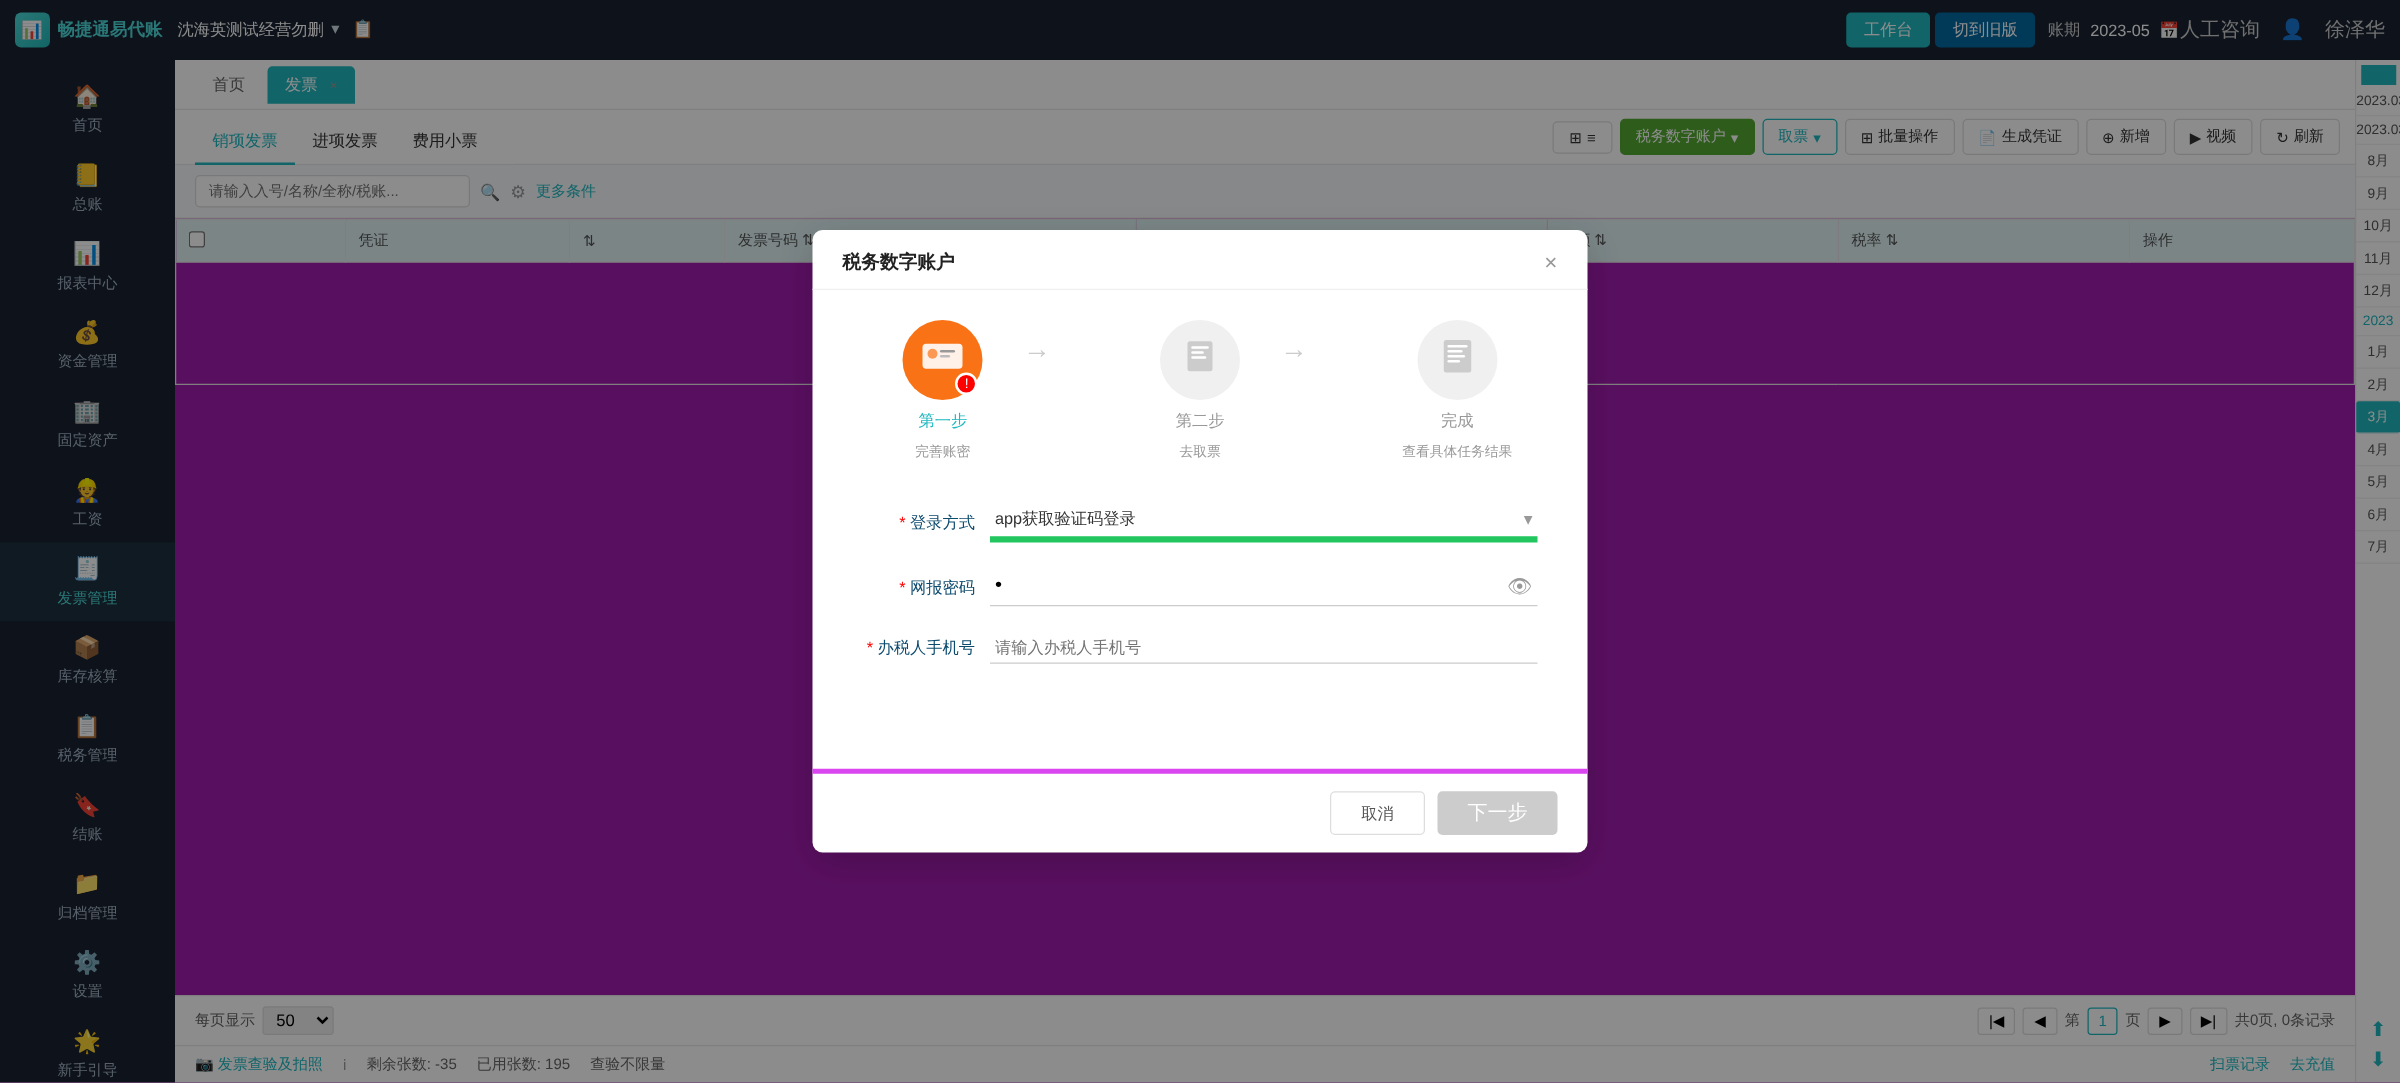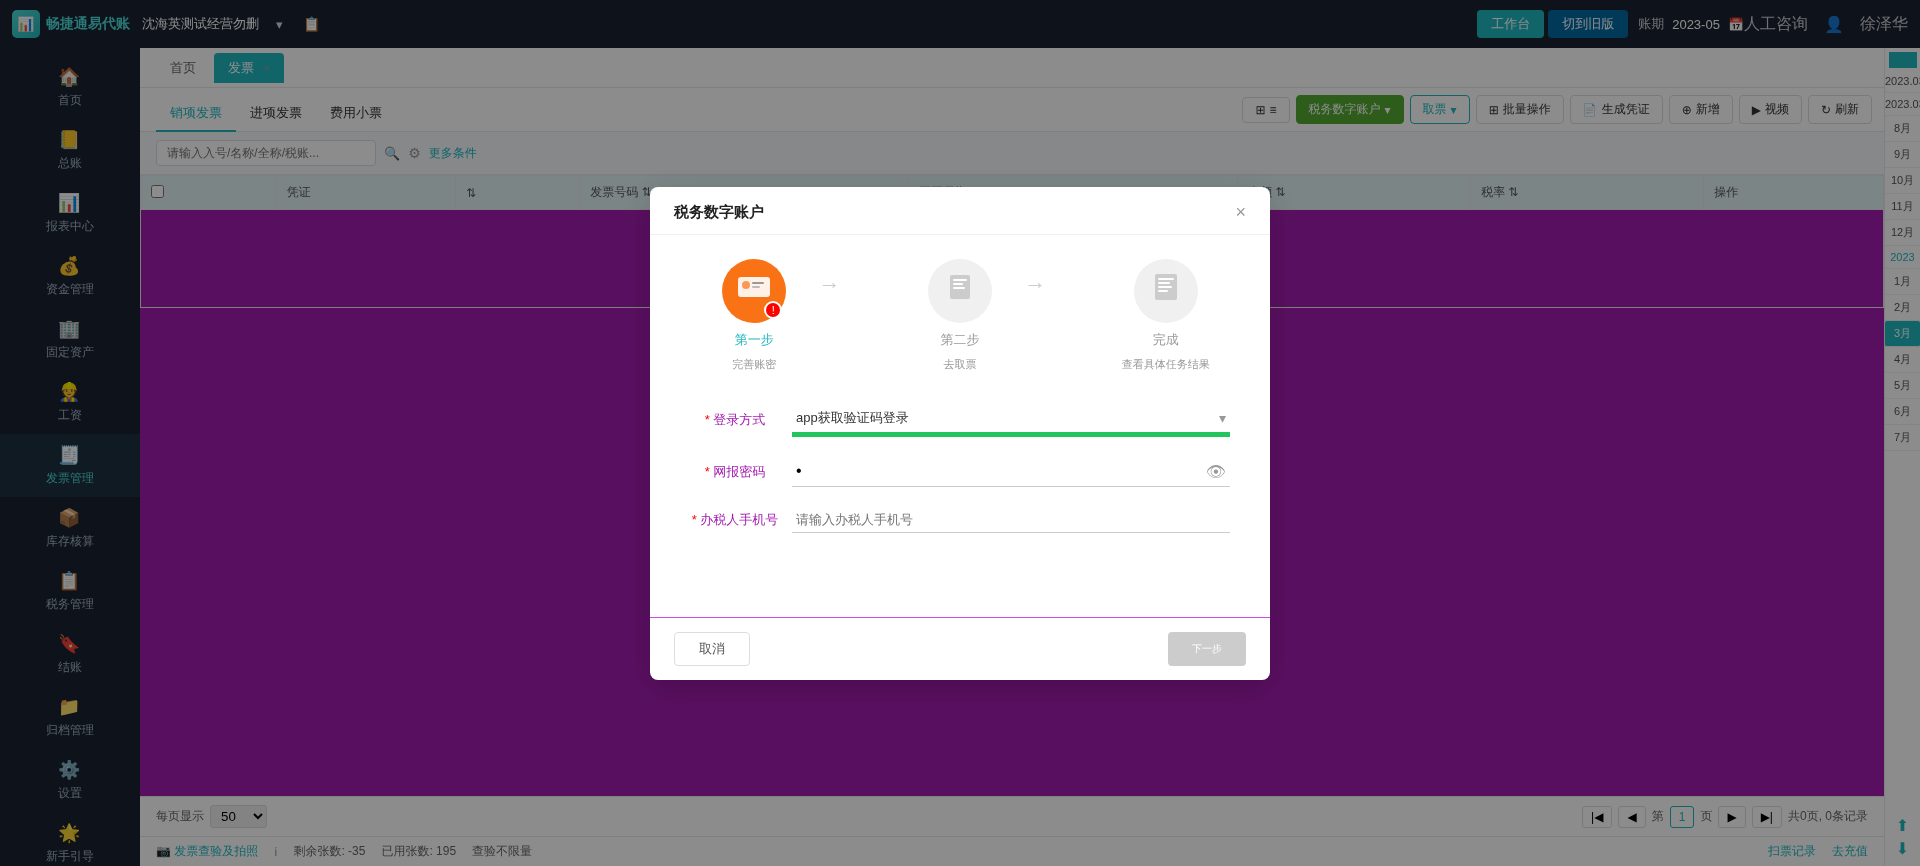--- a/index.html
+++ b/index.html
@@ -26,21 +26,21 @@
       min-width: 130px;
     }
     .topbar-logo-icon {
       width: 28px; height: 28px;
       background: linear-gradient(135deg, #4dd9d9, #22b8b8);
       border-radius: 5px;
       display: flex; align-items: center; justify-content: center;
       font-size: 14px; color: #fff;
     }
     .topbar-company {
-      display: flex; align-items: flex-end; gap: 17px;
+      display: flex; align-items: flex-start; gap: 6px;
       font-size: 13px; color: #cdd;
       flex: 1;
       font-family: Liberation Serif, serif;
     }
     .topbar-company-name { color: #fff; font-size: 13px; }
     .topbar-btn {
       background: #1fb8c0; color: #fff; border: none; padding: 5px 14px;
       border-radius: 4px; cursor: pointer; font-size: 13px; margin-left: 8px;
     }
     .topbar-period { color: #ccc; font-size: 13px; margin-left: 10px; display: flex; align-items: center; gap: 4px; }
@@ -208,22 +208,22 @@
     }
     .step-label { font-size: 13px; color: #1fb8c0; font-weight: 500; }
     .step-label.inactive { color: #999; }
     .step-desc { font-size: 11px; color: #999; }
 
     
     .form-row {
       display: flex; align-items: center; margin-bottom: 20px;
     }
     .form-label {
-      width: 90px; text-align: center; margin-right: 12px;
-      font-size: 13px; color: #a21caf; flex-shrink: 0;
+      width: 90px; text-align: right; margin-right: 12px;
+      font-size: 13px; color: #0c4a6e; flex-shrink: 0;
     }
     .form-label.required::before { content: '* '; color: red; }
     .form-control {
       flex: 1; border: none; border-bottom: 1px solid #ccc;
       padding: 5px 4px; font-size: 13px; outline: none; background: transparent;
     }
     .form-select-wrap {
       flex: 1; display: flex; align-items: center;
       border-bottom: 5px solid #22c55e; padding: 5px 4px;
     }
@@ -231,30 +231,30 @@
     .form-select-arrow { color: #999; font-size: 14px; cursor: pointer; }
     .form-password-wrap {
       flex: 1; display: flex; align-items: center;
       border-bottom: 1px solid #ccc; padding: 5px 4px;
     }
     .form-password-input { flex: 1; border: none; outline: none; font-size: 16px; background: transparent; }
     .form-eye-icon { color: #999; cursor: pointer; font-size: 16px; }
 
     
     .modal-footer {
-      display: flex; justify-content: space-between; 
-      padding: 14px 24px; border-top: 1px solid #d946ef;
+      display: flex; justify-content: flex-end; gap: 10px;
+      padding: 14px 24px; border-top: 4px solid #d946ef;
     }
     .btn-cancel {
       padding: 7px 24px; border: 1px solid #ddd; background: #fff;
       border-radius: 4px; cursor: pointer; font-size: 13px; color: #555;
     }
     .btn-next {
       padding: 7px 24px; border: none; background: #ccc;
-      border-radius: 4px; cursor: pointer; font-size: 10px; color: #fff;
+      border-radius: 4px; cursor: pointer; font-size: 16px; color: #fff;
     }
   </style>
 </head>
 <body>
 
 <div class="topbar">
   <div class="topbar-logo">
     <div class="topbar-logo-icon">📊</div>
     <span>畅捷通易代账</span>
   </div>

